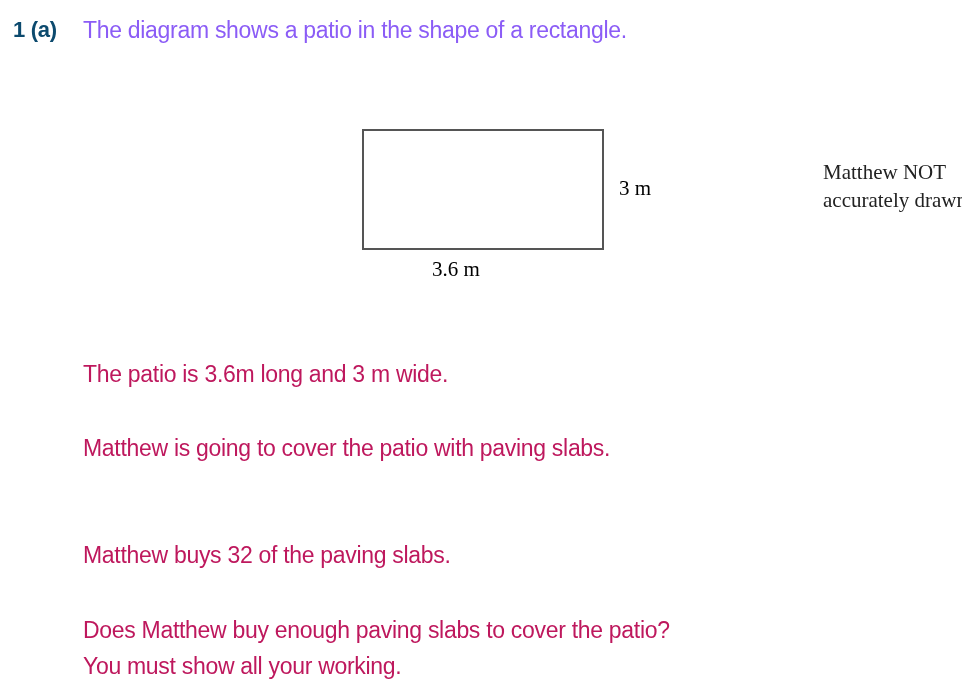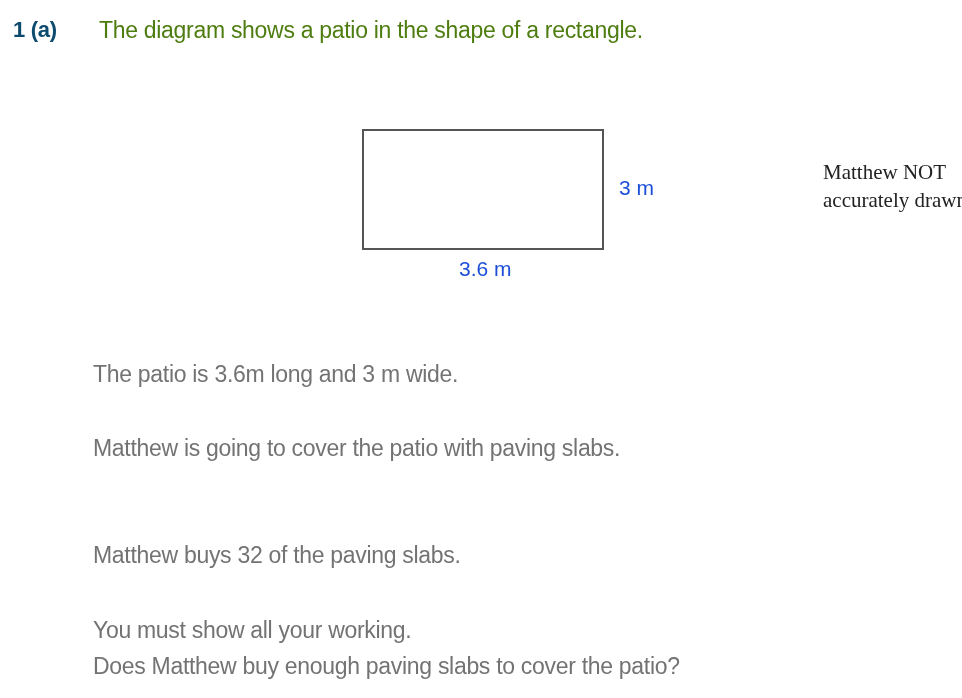--- a/index.html
+++ b/index.html
@@ -22,58 +22,57 @@
       font-size: 22px;
       font-weight: bold;
       color: #0c4a6e;
       letter-spacing: -0.3px;
     }
     .intro {
       position: absolute;
       left: 83px;
       top: 17px;
       font-size: 23px;
-      color: #4d7c0f;
+      color: #8b5cf6;
       letter-spacing: -0.3px;
-      margin-left: 16px;
     }
     .rect {
       position: absolute;
       left: 362px;
       top: 129px;
       width: 242px;
       height: 121px;
       border: 2px solid #555555;
       box-sizing: border-box;
     }
     .dim {
       position: absolute;
-      font-family: Liberation Sans, sans-serif;
+      font-family: Liberation Serif, serif;
       font-size: 21px;
-      color: #1d4ed8;
+      color: #000000;
     }
     .dim-width { left: 619px; top: 176px; }
-    .dim-length { left: 459px; top: 257px; }
+    .dim-length { left: 432px; top: 257px; }
     .note {
       position: absolute;
       left: 823px;
       top: 158px;
       font-family: "Liberation Serif", "DejaVu Serif", serif;
       font-size: 21px;
       line-height: 28px;
       color: #222222;
       white-space: nowrap;
     }
     .note b { font-weight: normal; }
     .para {
       position: absolute;
-      left: 93px;
+      left: 83px;
       font-size: 23px;
       line-height: 36px;
-      color: #737373;
+      color: #be185d;
       letter-spacing: -0.3px;
       white-space: nowrap;
     }
   </style>
 </head>
 <body>
 
 <div class="q-label">1 (a)</div>
 <div class="intro">The diagram shows a patio in the shape of a rectangle.</div>
 
@@ -89,15 +88,15 @@
 
 <div class="para" style="top:356px;">The patio is 3.6m long and 3 m wide.</div>
 
 <div class="para" style="top:430px;text-align:center;">
   <div>Matthew is going to cover the patio with paving slabs.</div>
 </div>
 
 <div class="para" style="top:537px;">Matthew buys 32 of the paving slabs.</div>
 
 <div class="para" style="top:612px;">
+  <div>Does Matthew buy enough paving slabs to cover the patio?</div>
   <div>You must show all your working.</div>
-  <div>Does Matthew buy enough paving slabs to cover the patio?</div>
 </div>
 
 </body></html>

